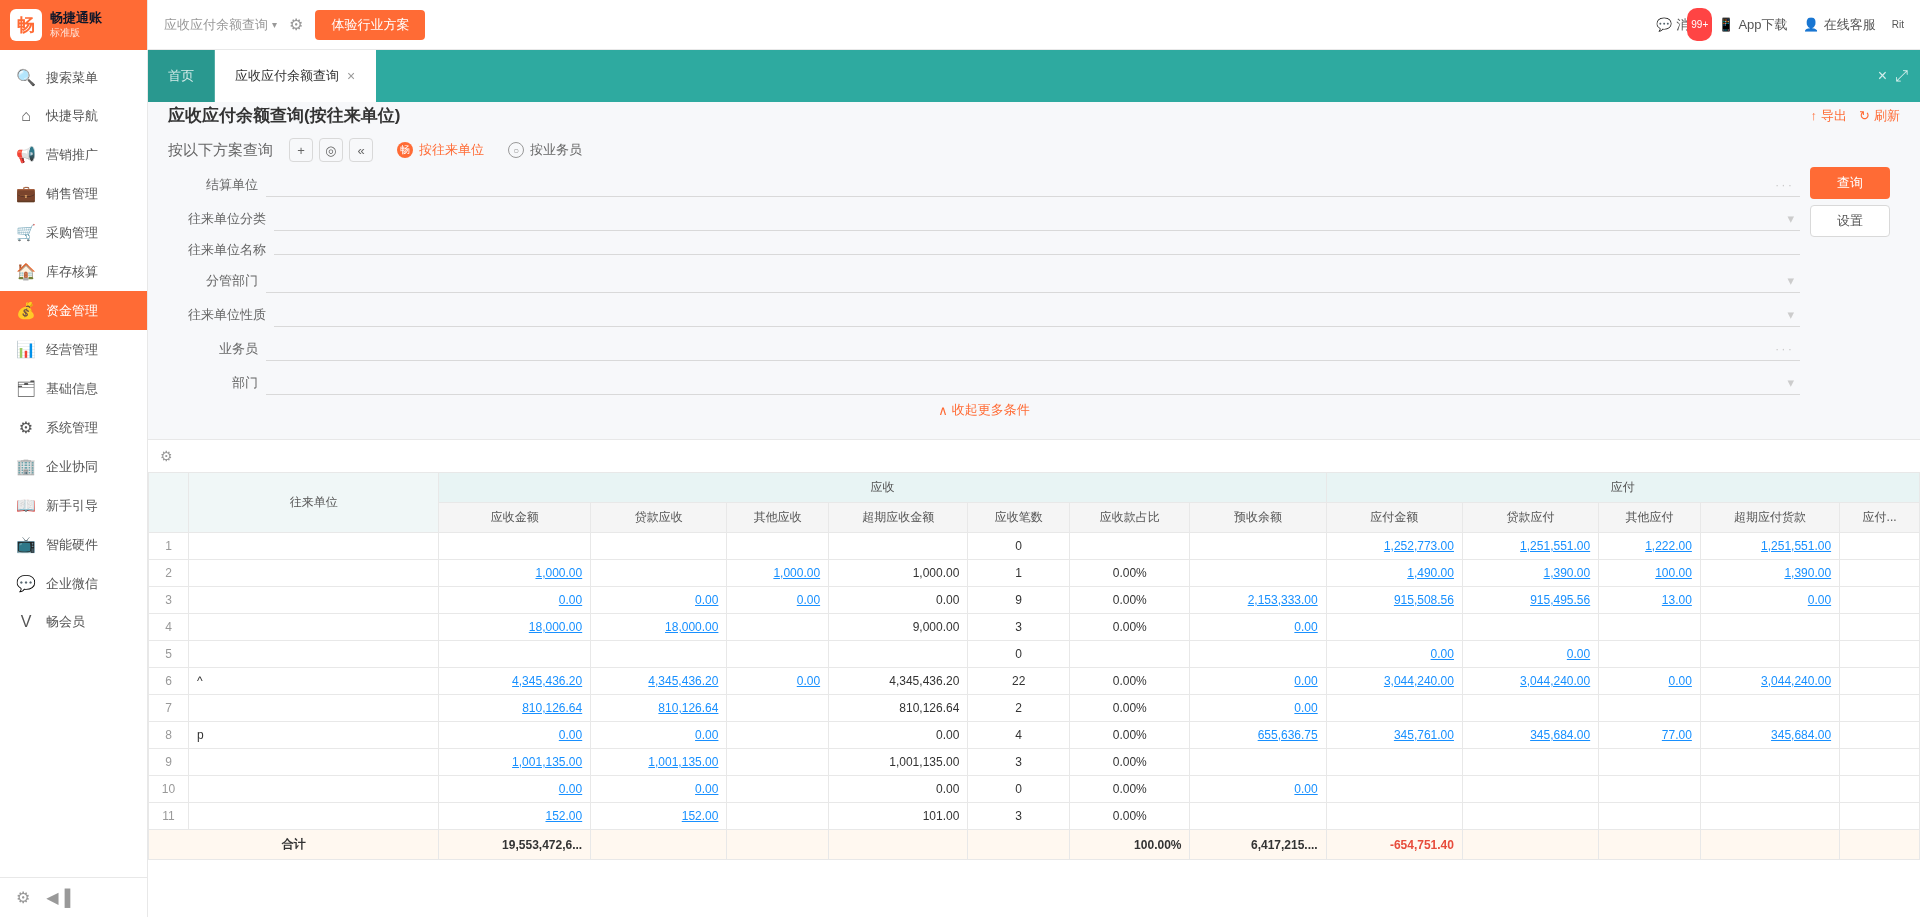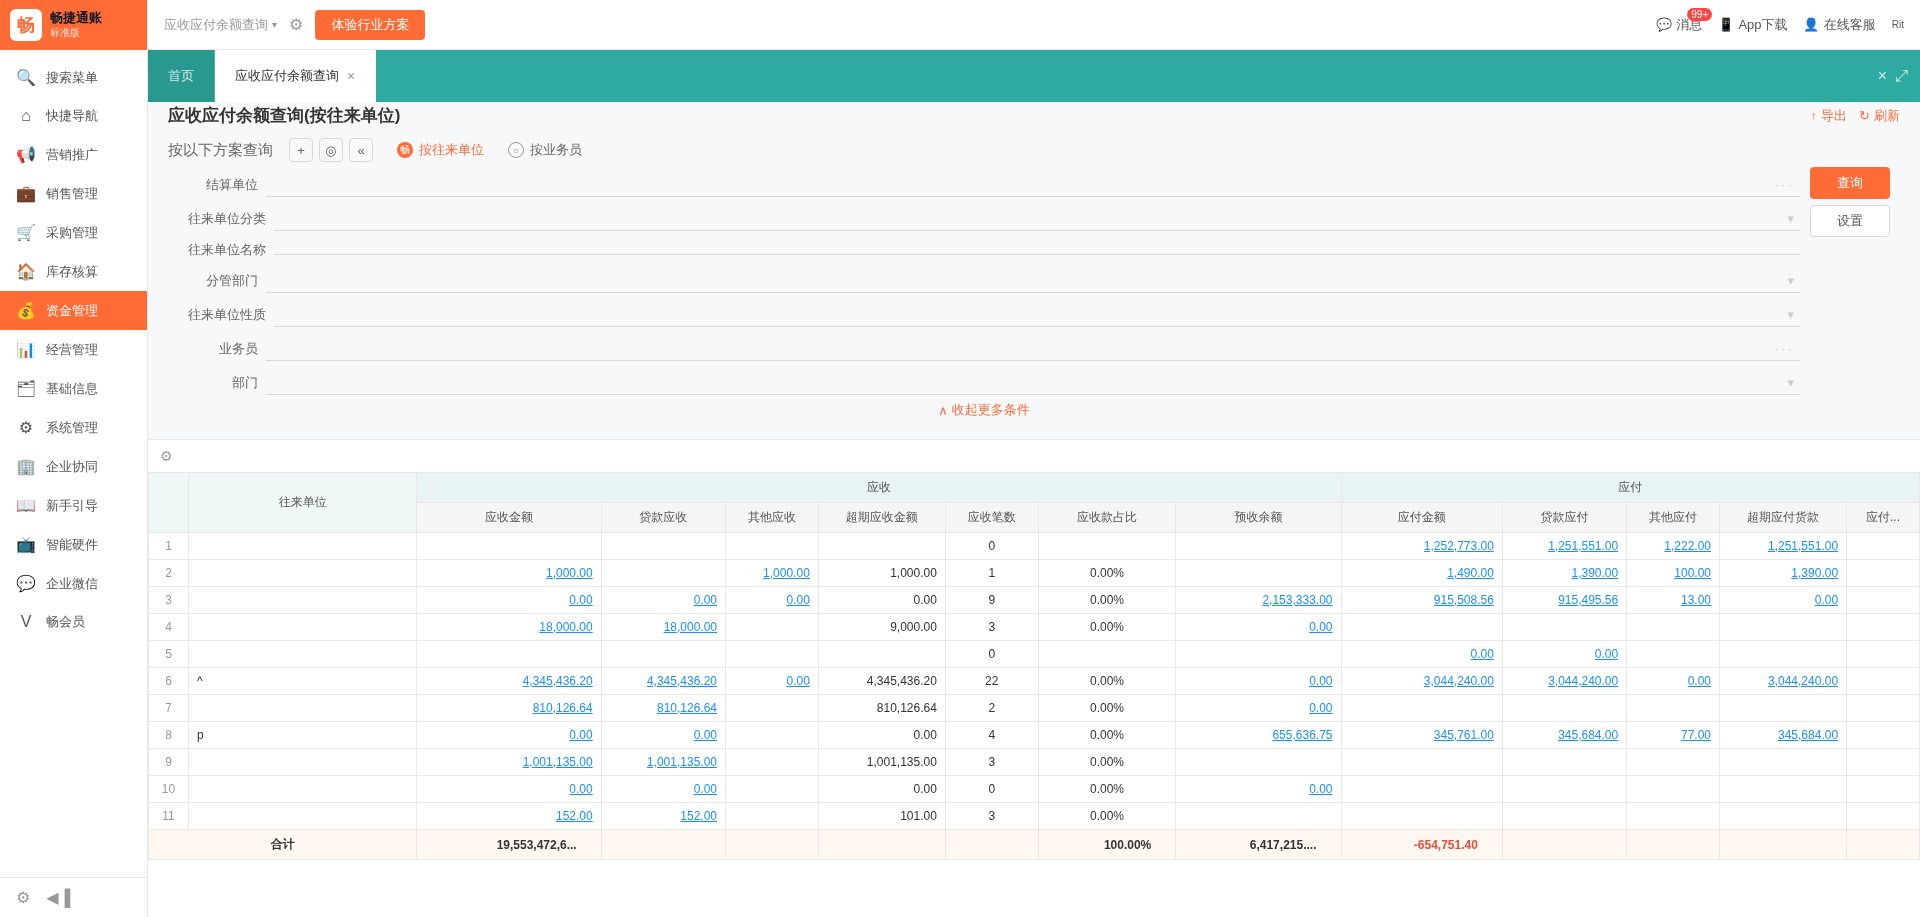--- a/index.html
+++ b/index.html
@@ -44,21 +44,21 @@
     .header-solution-btn {
       background: #ff6b35; color: #fff; border: none; padding: 6px 16px;
       border-radius: 4px; cursor: pointer; font-size: 13px;
     }
     .header-spacer { flex: 1; }
     .header-actions { display: flex; align-items: center; gap: 16px; }
     .header-action-item { display: flex; align-items: center; gap: 4px; color: #555; cursor: pointer; font-size: 13px; position: relative; }
     .header-badge {
       position: absolute; top: -8px; right: -10px;
       background: #ff4444; color: #fff; border-radius: 10px;
-      font-size: 10px; padding: 1px 4px; min-width: 18px; text-align: center;
+      font-size: 10px; padding: 11px 4px; min-width: 18px; text-align: center;
     }
     .header-user { color: #555; font-size: 10px; cursor: pointer; }
 
     
     .tabbar {
       position: fixed; left: 148px; top: 50px; right: 0; height: 52px;
       background: #2eaaa0; display: flex; align-items: stretch;
       z-index: 98;
     }
     .tab-item {
@@ -150,21 +150,21 @@
     }
     tbody tr td {
       border: 1px solid #e8e8e8; padding: 6px 8px;
       text-align: right; color: #333; white-space: nowrap;
     }
     tbody tr td.text-center { text-align: center; }
     tbody tr td.td-link { color: #1890ff; text-decoration: underline; cursor: pointer; }
     tbody tr td.row-num { text-align: center; color: #999; }
     .tfoot-row td {
       background: #fff8f0; border: 1px solid #e8e8e8;
-      padding: 6px 24px; font-weight: bold; text-align: right; color: #333;
+      padding: 6px 8px; font-weight: bold; text-align: right; color: #333;
     }
     .tfoot-row td.label { text-align: center; }
     .col-partner { text-align: left !important; }
     .group-header-yingshou { background: #e8f4f4 !important; }
     .group-header-yingfu { background: #e8f4f4 !important; }
   </style>
 </head>
 <body>
 
 <div class="sidebar">

